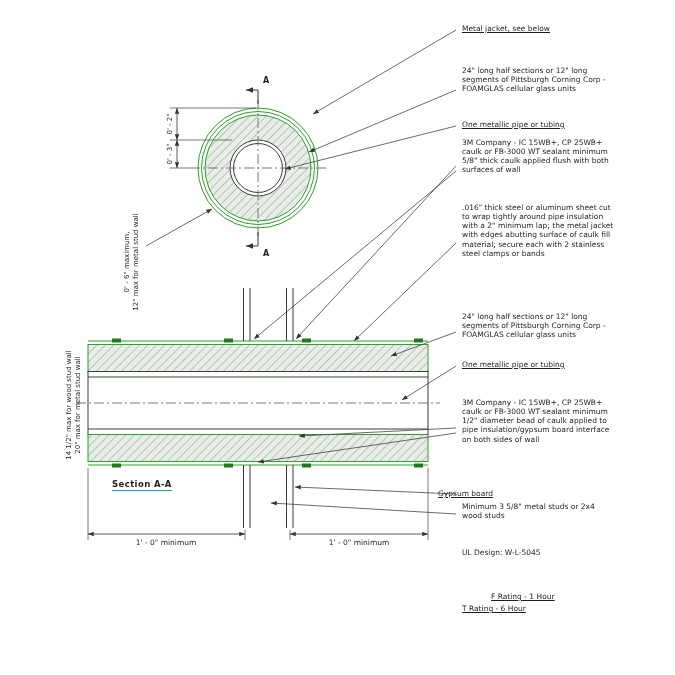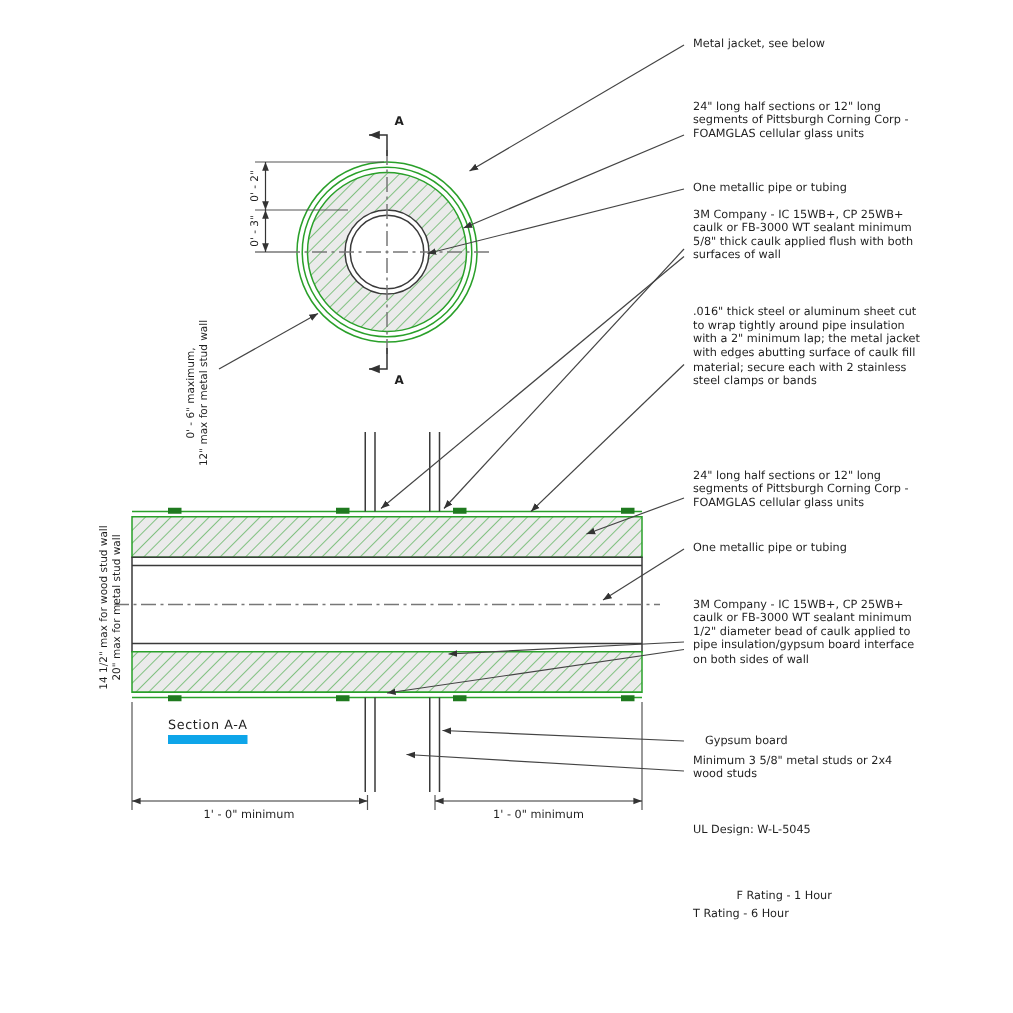--- a/index.html
+++ b/index.html
@@ -1,23 +1,23 @@
 <!DOCTYPE html>
 <html><head>
 <meta charset="utf-8">
 <style>
   html,body{margin:0;padding:0;background:#fff;}
   body{width:675px;height:675px;font-family:"DejaVu Sans",sans-serif;color:#1f1f1f;}
   #app{position:relative;width:675px;height:675px;overflow:hidden;background:#fff;}
   #linework{position:absolute;left:0;top:0;}
   .txt{position:absolute;font-size:7.5px;line-height:1.22;width:152px;color:#1f1f1f;}
-  .nw{white-space:nowrap;width:auto;}
+  .nw{white-space:nowrap;width:auto;text-decoration:underline;}
   .rot{position:absolute;font-size:7px;white-space:nowrap;transform:translate(-50%,-50%) rotate(-90deg);color:#1f1f1f;}
   .ctr{position:absolute;font-size:7.5px;white-space:nowrap;transform:translateX(-50%);color:#1f1f1f;}
-  .sec-title{position:absolute;font-size:8.5px;font-weight:normal;white-space:nowrap;border-bottom:6px solid #0ea5e9;padding-bottom:1px;letter-spacing:.4px;}
+  .sec-title{position:absolute;font-size:8.5px;font-weight:bold;white-space:nowrap;border-bottom:1px solid #0ea5e9;padding-bottom:1px;letter-spacing:.4px;}
   .marker-a{position:absolute;font-size:8px;font-weight:bold;white-space:nowrap;}
   .ul-block{position:absolute;font-size:7.5px;line-height:1.25;width:125px;}
   .ul-block .u{}
 </style>
 </head>
 <body>
 
 <div id="app">
 
   <svg id="linework" width="675" height="675" viewBox="0 0 675 675">
@@ -137,21 +137,21 @@
   <div class="ctr" style="left:359px;top:538px;">1' - 0" minimum</div>
 
   <div class="txt nw" style="left:462px;top:24px;">Metal jacket, see below</div>
   <div class="txt" style="left:462px;top:66px;">24" long half sections or 12" long segments of Pittsburgh Corning Corp - FOAMGLAS cellular glass units</div>
   <div class="txt nw" style="left:462px;top:120px;">One metallic pipe or tubing</div>
   <div class="txt" style="left:462px;top:138px;">3M Company - IC 15WB+, CP 25WB+ caulk or FB-3000 WT sealant minimum 5/8" thick caulk applied flush with both surfaces of wall</div>
   <div class="txt" style="left:462px;top:203px;">.016" thick steel or aluminum sheet cut to wrap tightly around pipe insulation with a 2" minimum lap; the metal jacket with edges abutting surface of caulk fill material; secure each with 2 stainless steel clamps or bands</div>
   <div class="txt" style="left:462px;top:312px;">24" long half sections or 12" long segments of Pittsburgh Corning Corp - FOAMGLAS cellular glass units</div>
   <div class="txt nw" style="left:462px;top:360px;">One metallic pipe or tubing</div>
   <div class="txt" style="left:462px;top:398px;">3M Company - IC 15WB+, CP 25WB+ caulk or FB-3000 WT sealant minimum 1/2" diameter bead of caulk applied to pipe insulation/gypsum board interface on both sides of wall</div>
-  <div class="txt nw" style="left:470px;top:489px;">Gypsum board</div>
+  <div class="txt nw" style="left:438px;top:489px;">Gypsum board</div>
   <div class="txt" style="left:462px;top:502px;">Minimum 3 5/8" metal studs or 2x4 wood studs</div>
 
   <div class="ul-block" style="left:462px;top:548px;">
     <div class="u">UL Design: W-L-5045</div>
   </div>
   <div class="txt nw" style="left:462px;top:592px;padding-left:29px;">F Rating - 1 Hour</div>
   <div class="txt nw" style="left:462px;top:604px;">T Rating - 6 Hour</div>
 
 </div>
 

